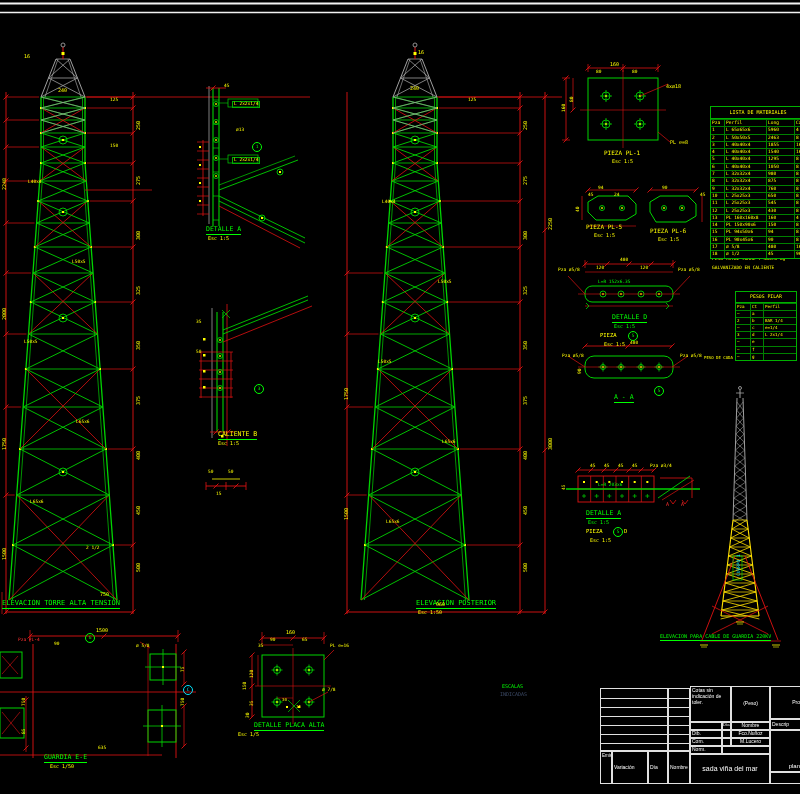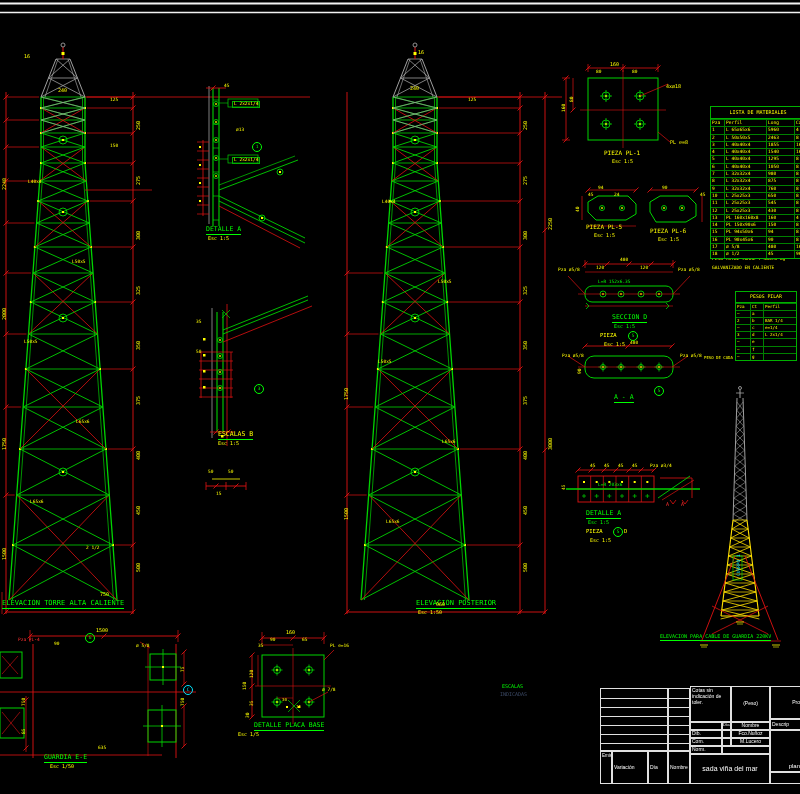--- a/index.html
+++ b/index.html
@@ -762,21 +762,21 @@
         <line x1="701" y1="647" x2="707" y2="647" stroke="#ffff00" stroke-width="0.6"></line>
         <line x1="736" y1="622" x2="744" y2="622" stroke="#ffff00" stroke-width="0.8"></line>
         <line x1="737" y1="624" x2="743" y2="624" stroke="#ffff00" stroke-width="0.6"></line>
         <line x1="772" y1="645" x2="780" y2="645" stroke="#ffff00" stroke-width="0.8"></line>
         <line x1="773" y1="647" x2="779" y2="647" stroke="#ffff00" stroke-width="0.6"></line>
         <rect x="733" y="556" width="9" height="24" rx="0" fill="none" stroke="#00d400" stroke-width="0.7"></rect>
       </g>
   </svg>
 
   <div id="ann">
-      <span class="ann u" style="left: 2px; top: 600px; font-size: 7px; color: rgb(0, 255, 0);">ELEVACION TORRE ALTA CALIENTE</span>
+      <span class="ann u" style="left: 2px; top: 600px; font-size: 7px; color: rgb(0, 255, 0);">ELEVACION TORRE ALTA TENSION</span>
       <span class="ann" style="left: 100px; top: 592px; font-size: 5px;">750</span>
       <span class="ann" style="left: 58px; top: 88px; font-size: 5px;">240</span>
       <span class="ann" style="left: 24px; top: 54px; font-size: 5px;">16</span>
       <span class="ann" style="left: 110px; top: 98px; font-size: 4.5px;">125</span>
       <span class="ann" style="left: 110px; top: 144px; font-size: 4.5px;">150</span>
       <span class="ann" style="left: 2px; top: 190px; font-size: 5px; transform: rotate(-90deg);">2248</span>
       <span class="ann" style="left: 2px; top: 320px; font-size: 5px; transform: rotate(-90deg);">2000</span>
       <span class="ann" style="left: 2px; top: 450px; font-size: 5px; transform: rotate(-90deg);">1750</span>
       <span class="ann" style="left: 2px; top: 560px; font-size: 5px; transform: rotate(-90deg);">1500</span>
       <span class="ann" style="left: 136px; top: 130px; font-size: 5px; transform: rotate(-90deg);">250</span>
@@ -794,21 +794,21 @@
       <span class="ann" style="left: 76px; top: 420px; font-size: 4.5px;">L65x6</span>
       <span class="ann" style="left: 30px; top: 500px; font-size: 4.5px;">L65x6</span>
       <span class="ann" style="left: 86px; top: 546px; font-size: 4.5px;">2 1/2</span>
       <span class="ann u" style="left: 206px; top: 226px; font-size: 6.5px; color: rgb(0, 255, 0);">DETALLE A</span>
       <span class="ann" style="left: 208px; top: 236px; font-size: 5px;">Esc 1:5</span>
       <span class="ann b" style="left: 232px; top: 101px; font-size: 4.5px;">L 2x2x1/4</span>
       <span class="ann b" style="left: 232px; top: 157px; font-size: 4.5px;">L 2x2x1/4</span>
       <span class="ann" style="left: 236px; top: 128px; font-size: 4.5px;">ø13</span>
       <span class="ann" style="left: 224px; top: 84px; font-size: 4.5px;">45</span>
       <span class="ann o" style="left: 252px; top: 142px; color: rgb(0, 255, 0);">1</span>
-      <span class="ann u" style="left: 218px; top: 431px; font-size: 6.5px;">ESCALAS B</span>
+      <span class="ann u" style="left: 218px; top: 431px; font-size: 6.5px;">CALIENTE B</span>
       <span class="ann" style="left: 218px; top: 441px; font-size: 5px;">Esc 1:5</span>
       <span class="ann" style="left: 196px; top: 320px; font-size: 4.5px;">35</span>
       <span class="ann" style="left: 196px; top: 350px; font-size: 4.5px;">50</span>
       <span class="ann o" style="left: 254px; top: 384px; color: rgb(0, 255, 0);">3</span>
       <span class="ann" style="left: 208px; top: 470px; font-size: 4.5px;">50</span>
       <span class="ann" style="left: 228px; top: 470px; font-size: 4.5px;">50</span>
       <span class="ann" style="left: 216px; top: 492px; font-size: 4.5px;">15</span>
       <span class="ann u" style="left: 416px; top: 600px; font-size: 7px; color: rgb(0, 255, 0);">ELEVACION POSTERIOR</span>
       <span class="ann" style="left: 418px; top: 610px; font-size: 5px;">Esc 1:50</span>
       <span class="ann" style="left: 410px; top: 86px; font-size: 5px;">240</span>
@@ -851,21 +851,21 @@
       <span class="ann" style="left: 662px; top: 186px; font-size: 4.5px;">90</span>
       <span class="ann" style="left: 700px; top: 193px; font-size: 4.5px;">45</span>
       <span class="ann" style="left: 650px; top: 228px; font-size: 6px;">PIEZA PL-6</span>
       <span class="ann" style="left: 658px; top: 237px; font-size: 5px;">Esc 1:5</span>
       <span class="ann" style="left: 620px; top: 258px; font-size: 4.5px;">480</span>
       <span class="ann" style="left: 596px; top: 266px; font-size: 4.5px;">120</span>
       <span class="ann" style="left: 640px; top: 266px; font-size: 4.5px;">120</span>
       <span class="ann" style="left: 558px; top: 268px; font-size: 4.5px;">Pza ø5/8</span>
       <span class="ann" style="left: 678px; top: 268px; font-size: 4.5px;">Pza ø5/8</span>
       <span class="ann" style="left: 598px; top: 280px; font-size: 4.5px; color: rgb(0, 255, 0);">L=R 152x6.35</span>
-      <span class="ann u" style="left: 612px; top: 314px; font-size: 6.5px; color: rgb(0, 255, 0);">SECCION D</span>
+      <span class="ann u" style="left: 612px; top: 314px; font-size: 6.5px; color: rgb(0, 255, 0);">DETALLE D</span>
       <span class="ann" style="left: 614px; top: 324px; font-size: 5px; color: rgb(0, 255, 0);">Esc 1:5</span>
       <span class="ann" style="left: 600px; top: 333px; font-size: 5.5px;">PIEZA</span>
       <span class="ann o" style="left: 628px; top: 331px; color: rgb(0, 255, 0);">5</span>
       <span class="ann" style="left: 604px; top: 342px; font-size: 5px;">Esc 1:5</span>
       <span class="ann" style="left: 630px; top: 341px; font-size: 4.5px;">480</span>
       <span class="ann" style="left: 562px; top: 354px; font-size: 4.5px;">Pza ø5/8</span>
       <span class="ann" style="left: 680px; top: 354px; font-size: 4.5px;">Pza ø5/8</span>
       <span class="ann" style="left: 578px; top: 374px; font-size: 4.5px; transform: rotate(-90deg);">90</span>
       <span class="ann u" style="left: 614px; top: 394px; font-size: 6.5px; color: rgb(0, 255, 0);">A - A</span>
       <span class="ann o" style="left: 654px; top: 386px; color: rgb(0, 255, 0);">5</span>
@@ -905,21 +905,21 @@
       <span class="ann" style="left: 258px; top: 644px; font-size: 4.5px;">35</span>
       <span class="ann" style="left: 302px; top: 638px; font-size: 4.5px;">65</span>
       <span class="ann" style="left: 243px; top: 690px; font-size: 4.5px; transform: rotate(-90deg);">150</span>
       <span class="ann" style="left: 250px; top: 678px; font-size: 4.5px; transform: rotate(-90deg);">120</span>
       <span class="ann" style="left: 250px; top: 706px; font-size: 4.5px; transform: rotate(-90deg);">35</span>
       <span class="ann" style="left: 246px; top: 718px; font-size: 4.5px; transform: rotate(-90deg);">30</span>
       <span class="ann" style="left: 330px; top: 644px; font-size: 4.5px;">PL e=16</span>
       <span class="ann" style="left: 322px; top: 688px; font-size: 4.5px;">ø 7/8</span>
       <span class="ann" style="left: 282px; top: 698px; font-size: 4px;">30</span>
       <span class="ann" style="left: 296px; top: 705px; font-size: 4px;">15</span>
-      <span class="ann u" style="left: 254px; top: 722px; font-size: 6.5px; color: rgb(0, 255, 0);">DETALLE PLACA BASE</span>
+      <span class="ann u" style="left: 254px; top: 722px; font-size: 6.5px; color: rgb(0, 255, 0);">DETALLE PLACA ALTA</span>
       <span class="ann" style="left: 238px; top: 732px; font-size: 5px;">Esc 1/5</span>
       <span class="ann" style="left: 712px; top: 248px; font-size: 4.5px;">PERNOS ø1/2 x 1 1/2</span>
       <span class="ann" style="left: 712px; top: 257px; font-size: 4.5px;">PESO TOTAL TORRE : 583.6 Kg</span>
       <span class="ann" style="left: 712px; top: 266px; font-size: 4.5px;">GALVANIZADO EN CALIENTE</span>
       <span class="ann" style="left: 704px; top: 356px; font-size: 4px;">PESO DE CADA TORRE TIPO 1 : 583 Kg</span>
     </div>
 
   <div id="mat" class="ct">
       <div class="ttitle">LISTA DE MATERIALES</div>
       <div class="trow thead">

